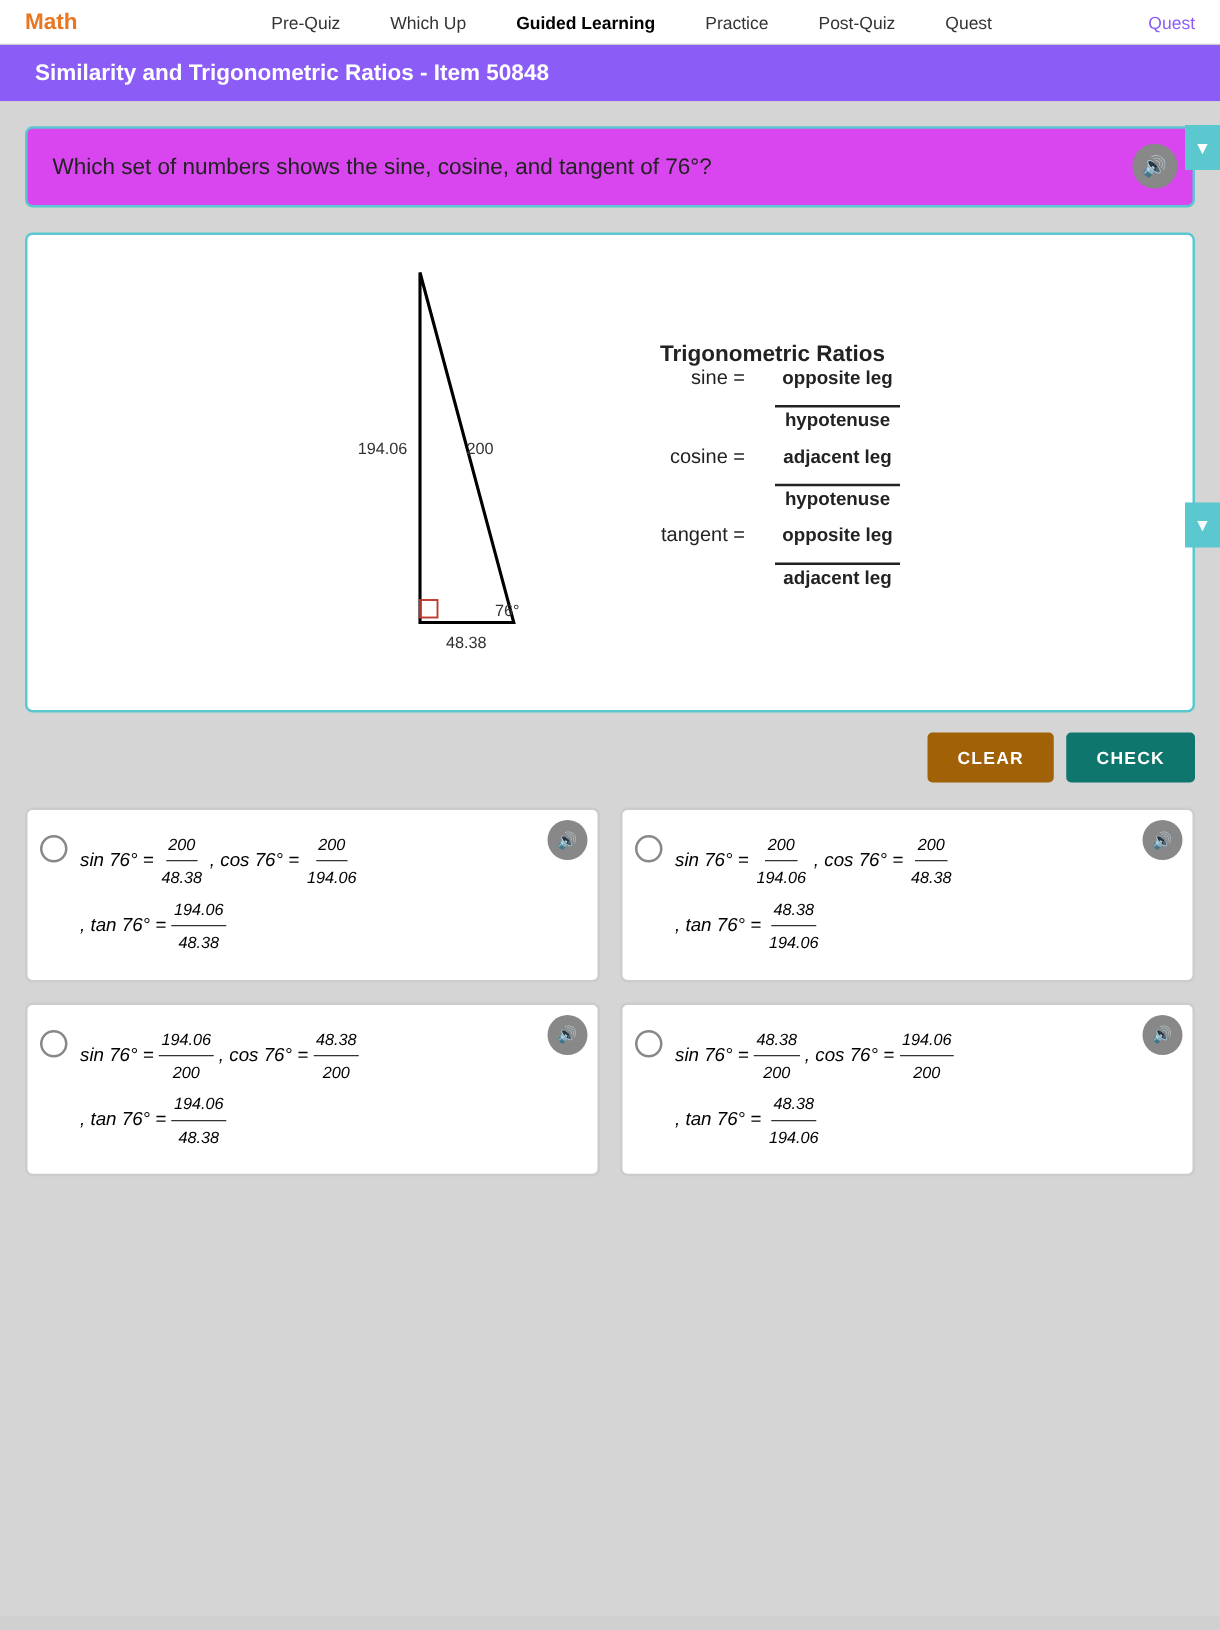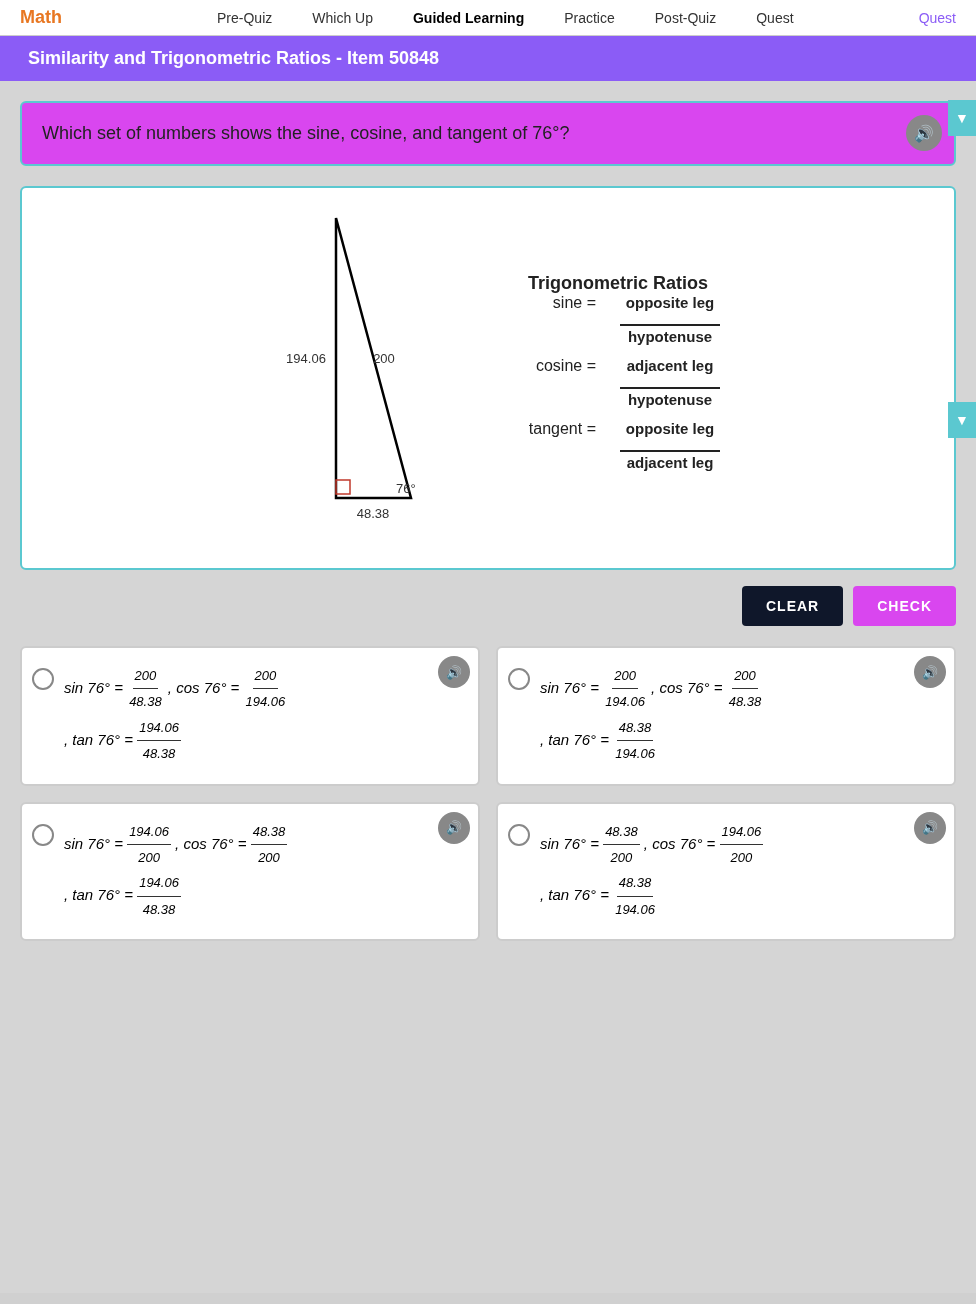--- a/index.html
+++ b/index.html
@@ -177,26 +177,26 @@
       gap: 10px;
       margin-bottom: 20px;
     }
     .btn-clear, .btn-check {
       padding: 12px 24px;
       font-size: 14px;
       font-weight: bold;
       border: none;
       border-radius: 4px;
       cursor: pointer;
-      background: #0f172a;
+      background: #a16207;
       color: #fff;
       letter-spacing: 1px;
     }
     .btn-check {
-      background: #d946ef;
+      background: #0f766e;
     }
 
     
     .answers-grid {
       display: grid;
       grid-template-columns: 1fr 1fr;
       gap: 16px;
     }
 
     .answer-option {

